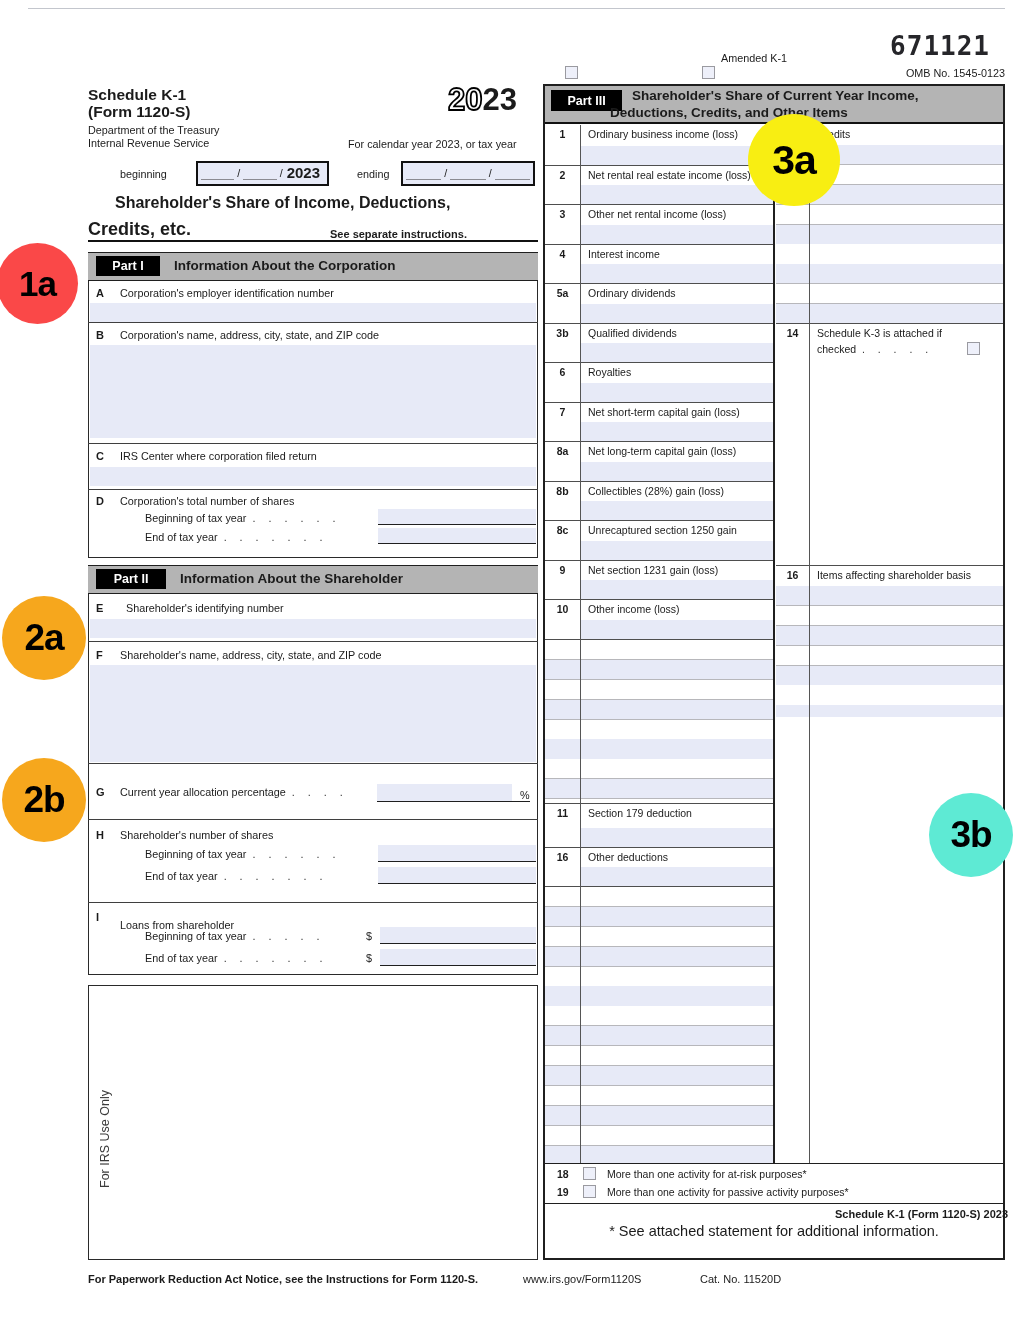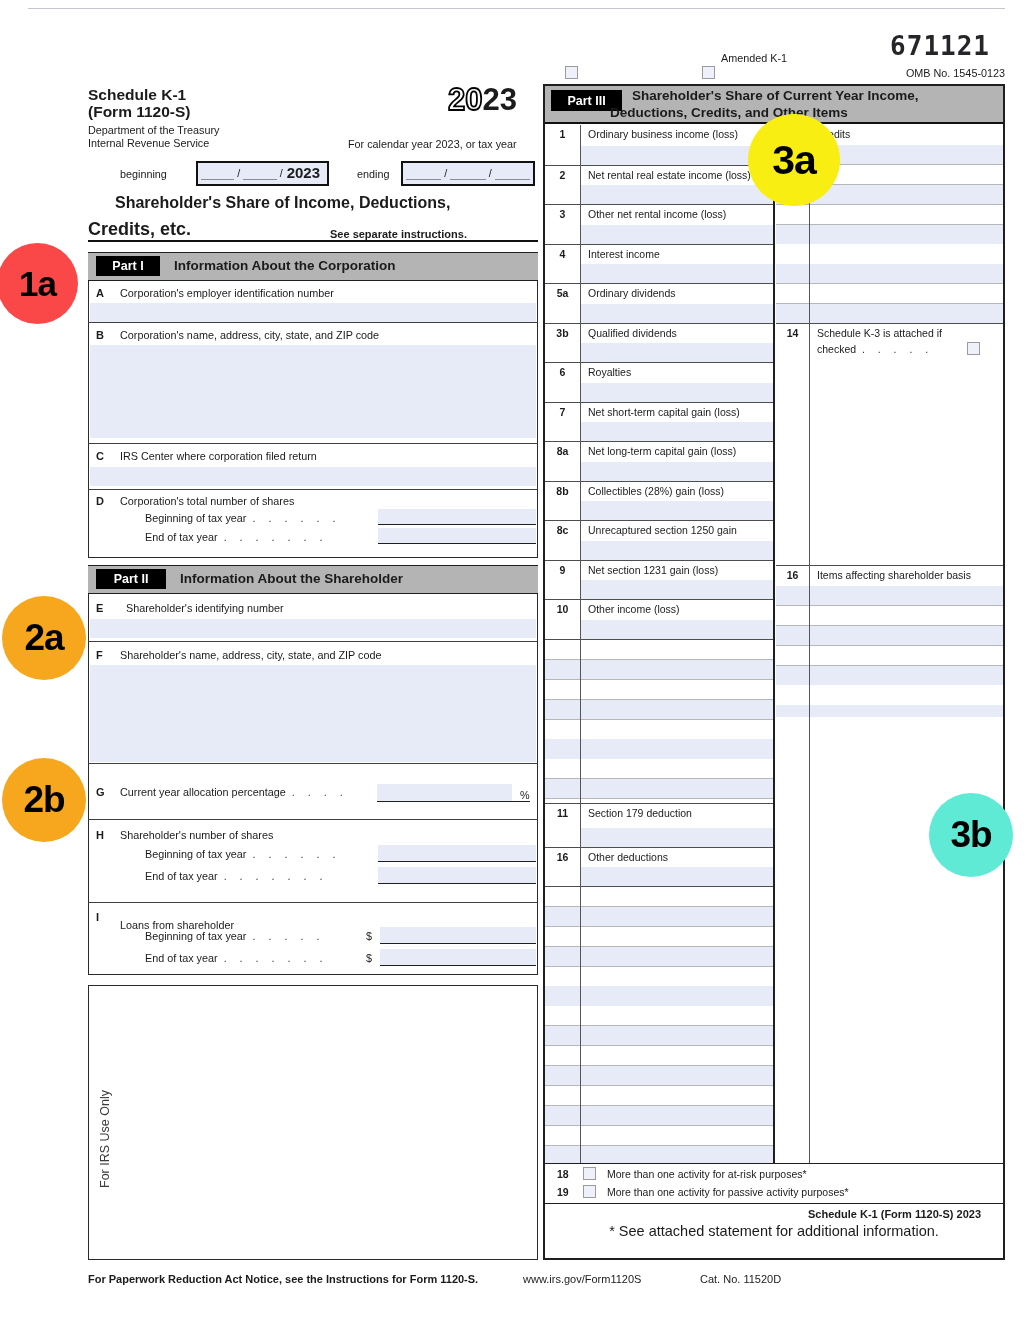--- a/index.html
+++ b/index.html
@@ -271,21 +271,21 @@
   <div class="abs" style="left:545px;top:1183px;width:458px;height:20px;">
     <span class="abs" style="left:12px;top:3px;font-weight:bold;font-size:10.5px;">19</span>
     <div class="cb" style="left:38px;top:2px;"></div>
     <span class="abs xs" style="left:62px;top:3px;">More than one activity for passive activity purposes*</span>
   </div>
   <div class="abs" style="left:545px;top:1203px;width:458px;height:55px;border-top:1.6px solid #1f1f1f;box-sizing:border-box;display:flex;align-items:center;justify-content:center;font-size:14.5px;">* See attached statement for additional information.</div>
 
   <div class="abs b" style="left:88px;top:1273px;font-size:11px;">For Paperwork Reduction Act Notice, see the Instructions for Form 1120-S.</div>
   <div class="abs" style="left:523px;top:1273px;font-size:11px;">www.irs.gov/Form1120S</div>
   <div class="abs" style="left:700px;top:1273px;font-size:11px;">Cat. No. 11520D</div>
-  <div class="abs b" style="left:808px;top:1208px;width:200px;font-size:11px;">Schedule K-1 (Form 1120-S) 2023</div>
+  <div class="abs b" style="left:808px;top:1208px;width:200px;text-align:right;font-size:11px;">Schedule K-1 (Form 1120-S) 2023</div>
 
   <div class="badge" style="left:-3px;top:243px;width:81px;height:81px;background:#fa4848;font-size:35px;">1a</div>
   <div class="badge" style="left:2px;top:596px;width:84px;height:84px;background:#f6a71d;font-size:37px;">2a</div>
   <div class="badge" style="left:2px;top:758px;width:84px;height:84px;background:#f6a71d;font-size:37px;">2b</div>
   <div class="badge" style="left:748px;top:114px;width:92px;height:92px;background:#f8ee12;font-size:41px;">3a</div>
   <div class="badge" style="left:929px;top:793px;width:84px;height:84px;background:#5eead4;font-size:37px;">3b</div>
 
 </div>
 
 </body></html>

